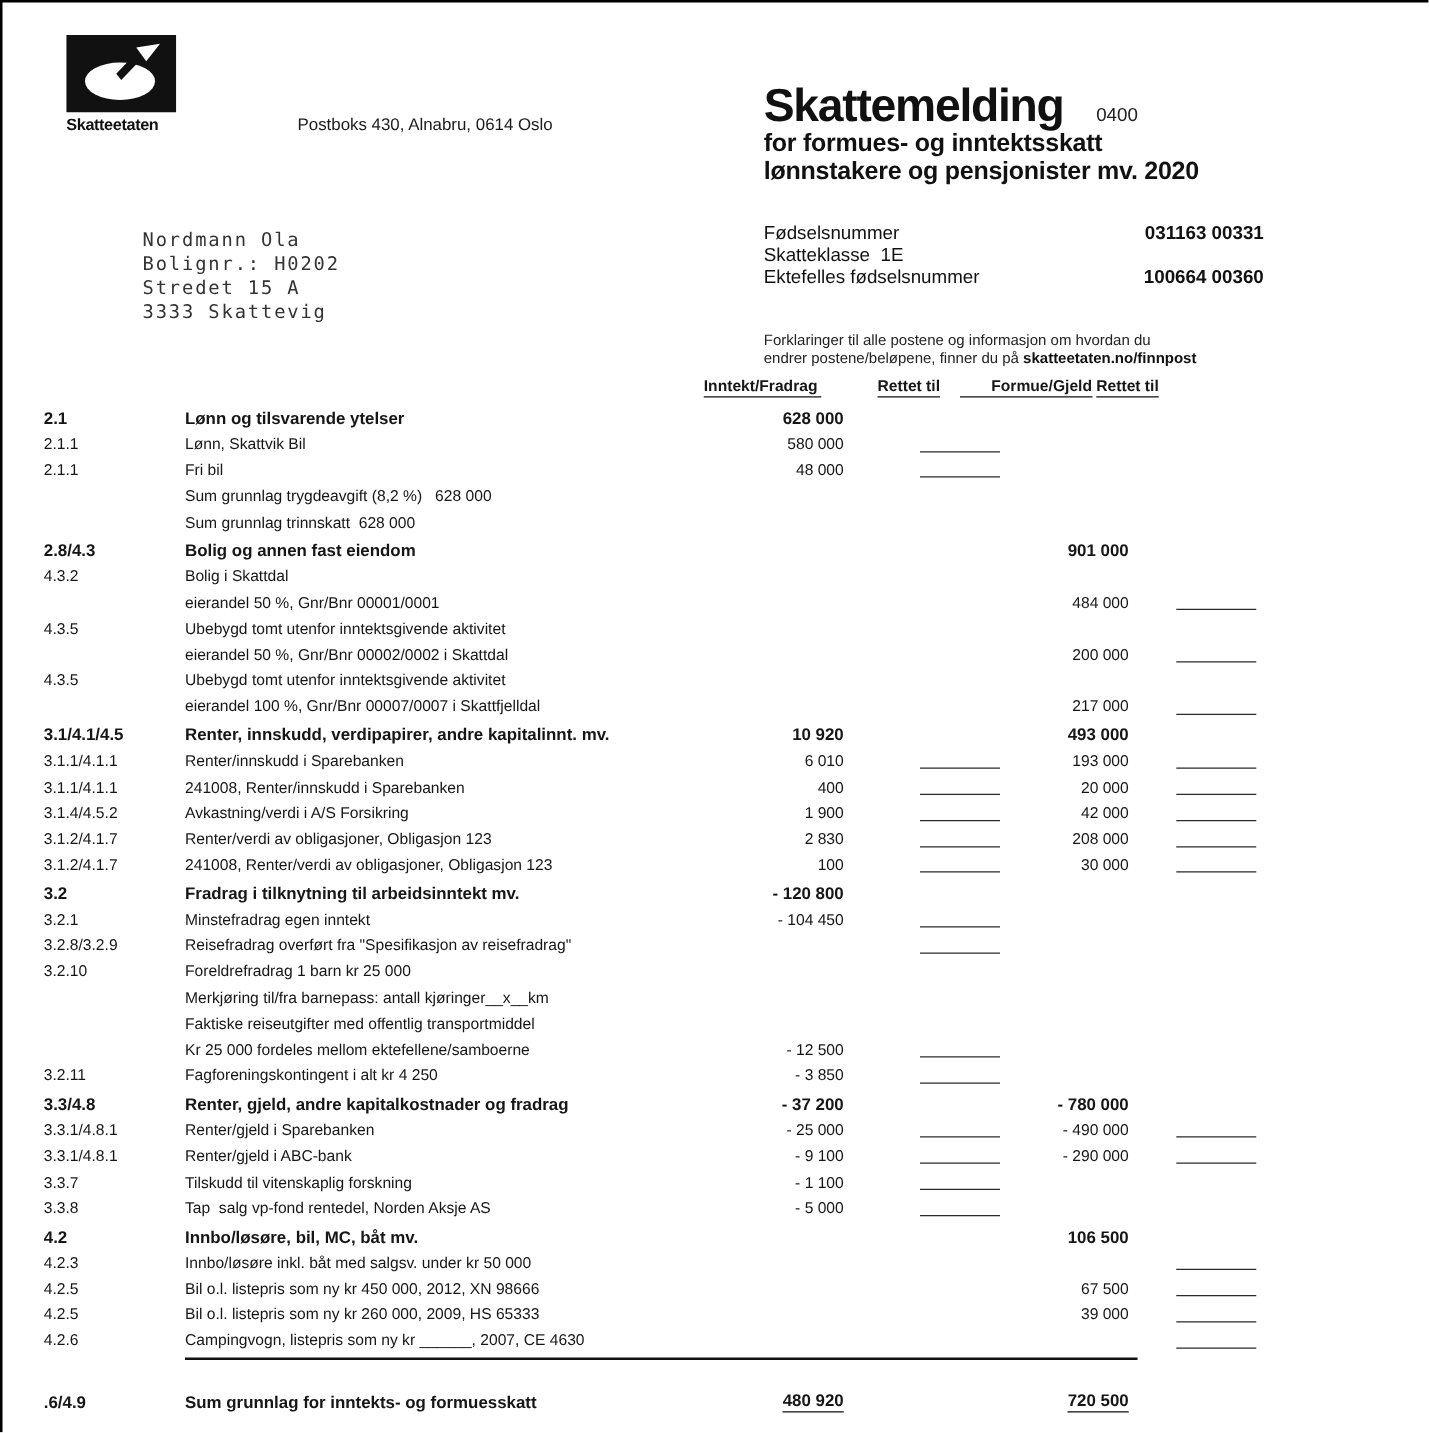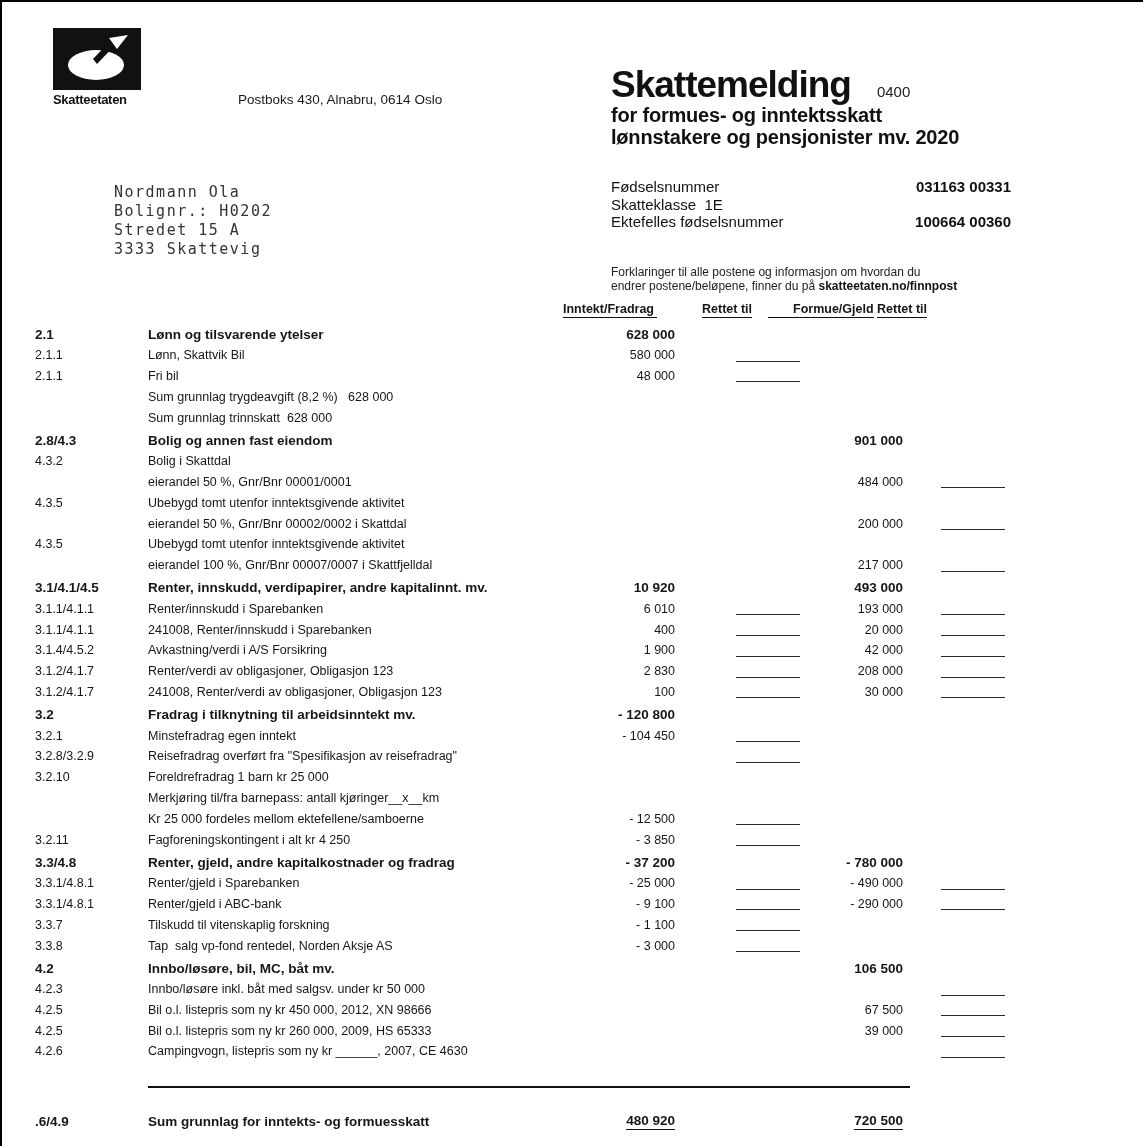--- a/index.html
+++ b/index.html
@@ -334,20 +334,28 @@
       <div class="trow">
         <span class="cell code"></span>
         <span class="cell label">Merkjøring til/fra barnepass: antall kjøringer__x__km</span>
         <span class="cell amt"></span>
         <span class="cell rettet"></span>
         <span class="cell amt"></span>
         <span class="cell rettet"></span>
       </div>
       <div class="trow">
         <span class="cell code"></span>
+        <span class="cell label">Faktiske reiseutgifter med offentlig transportmiddel</span>
+        <span class="cell amt"></span>
+        <span class="cell rettet"></span>
+        <span class="cell amt"></span>
+        <span class="cell rettet"></span>
+      </div>
+      <div class="trow">
+        <span class="cell code"></span>
         <span class="cell label">Kr 25 000 fordeles mellom ektefellene/samboerne</span>
         <span class="cell amt">- 12 500</span>
         <span class="cell rettet">
           <div class="fill-line"></div>
         </span>
         <span class="cell amt"></span>
         <span class="cell rettet"></span>
       </div>
       <div class="trow">
         <span class="cell code">3.2.11</span>
@@ -397,21 +405,21 @@
         <span class="cell amt">- 1 100</span>
         <span class="cell rettet">
           <div class="fill-line"></div>
         </span>
         <span class="cell amt"></span>
         <span class="cell rettet"></span>
       </div>
       <div class="trow">
         <span class="cell code">3.3.8</span>
         <span class="cell label">Tap  salg vp-fond rentedel, Norden Aksje AS</span>
-        <span class="cell amt">- 3 000</span>
+        <span class="cell amt">- 5 000</span>
         <span class="cell rettet">
           <div class="fill-line"></div>
         </span>
         <span class="cell amt"></span>
         <span class="cell rettet"></span>
       </div>
       <div class="trow bold">
         <span class="cell code">4.2</span>
         <span class="cell label">Innbo/løsøre, bil, MC, båt mv.</span>
         <span class="cell amt"></span>

